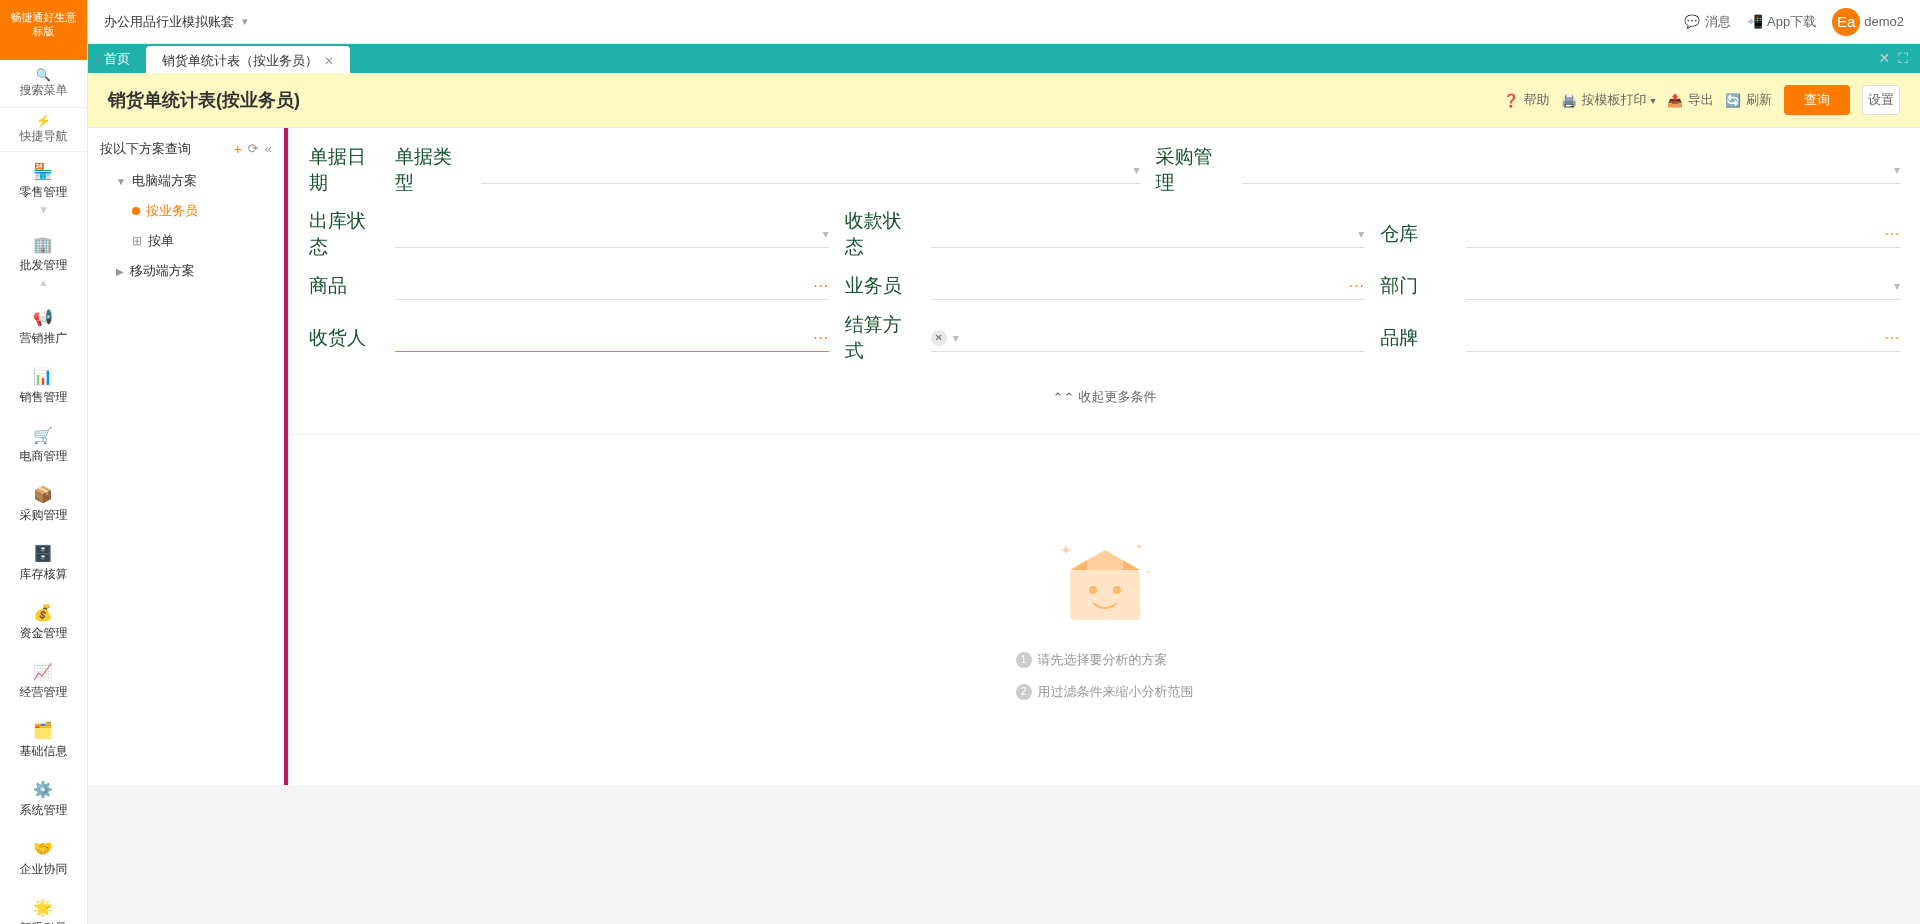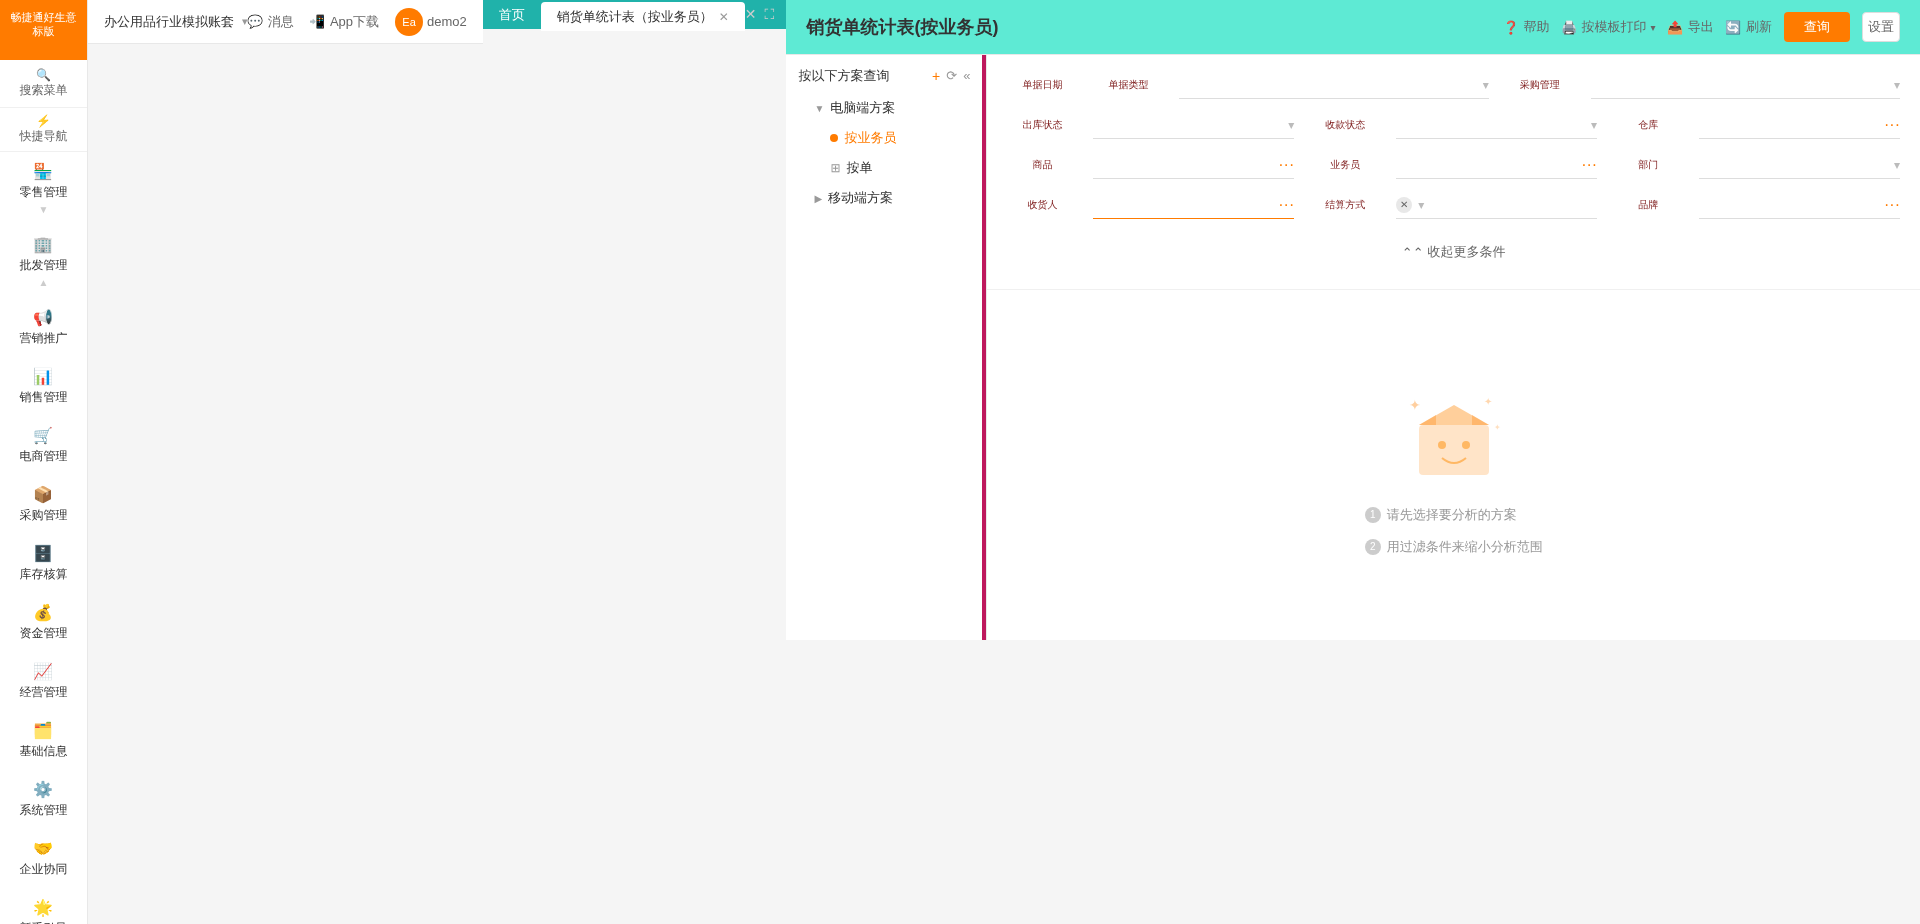--- a/index.html
+++ b/index.html
@@ -60,21 +60,21 @@
       flex-direction: column;
       align-items: center;
       gap: 3px;
     }
     .sidebar-item .icon { font-size: 16px; }
 
     
     .main-content {
       flex: 1;
       display: flex;
-      flex-direction: row;
+      flex-direction: column;
       height: 100%;
       overflow: hidden;
     }
 
     
     .topbar {
       height: 44px;
       background: #fff;
       border-bottom: 1px solid #e8e8e8;
       display: flex;
@@ -109,21 +109,21 @@
     }
     .avatar {
       width: 28px;
       height: 28px;
       border-radius: 50%;
       background: #ff7b00;
       display: flex;
       align-items: center;
       justify-content: center;
       color: #fff;
-      font-size: 11px;
+      font-size: 15px;
     }
 
     
     .tabbar {
       height: 29px;
       background: #20b2aa;
       display: flex;
       align-items: center;
       padding: 0;
     }
@@ -155,21 +155,21 @@
     
     .page-content {
       flex: 1;
       background: #f5f5f5;
       overflow-y: auto;
       padding: 0;
     }
 
     
     .page-header {
-      background: #5eead4;
+      background: #fef9c3;
       padding: 12px 20px 0 20px;
       display: flex;
       align-items: center;
       justify-content: space-between;
       border-bottom: 1px solid #e8e8e8;
     }
     .page-title {
       font-size: 18px;
       font-weight: bold;
       color: #333;
@@ -270,24 +270,24 @@
     }
     .filter-row {
       display: flex;
       align-items: center;
       gap: 16px;
       margin-bottom: 12px;
     }
     .filter-row:last-child { margin-bottom: 0; }
     .filter-label {
       width: 70px;
-      color: #7f1d1d;
-      font-size: 10px;
+      color: #14532d;
+      font-size: 19px;
       flex-shrink: 0;
-      text-align: center;
+      text-align: left;
     }
     .filter-control {
       flex: 1;
       display: flex;
       align-items: center;
       border-bottom: 1px solid #ddd;
       padding: 4px 0;
       min-height: 28px;
       position: relative;
     }

